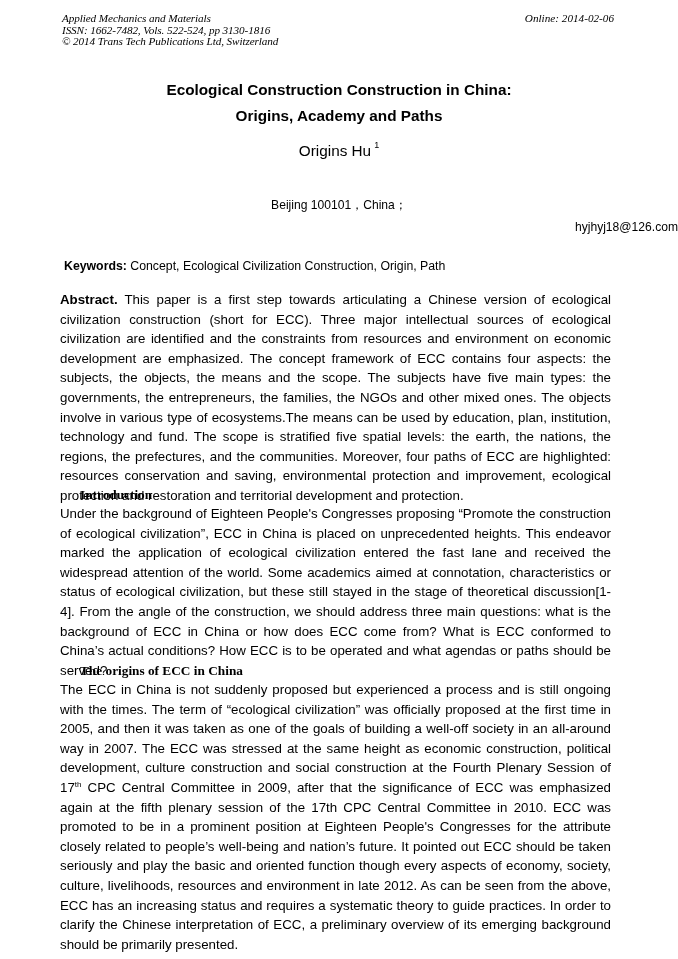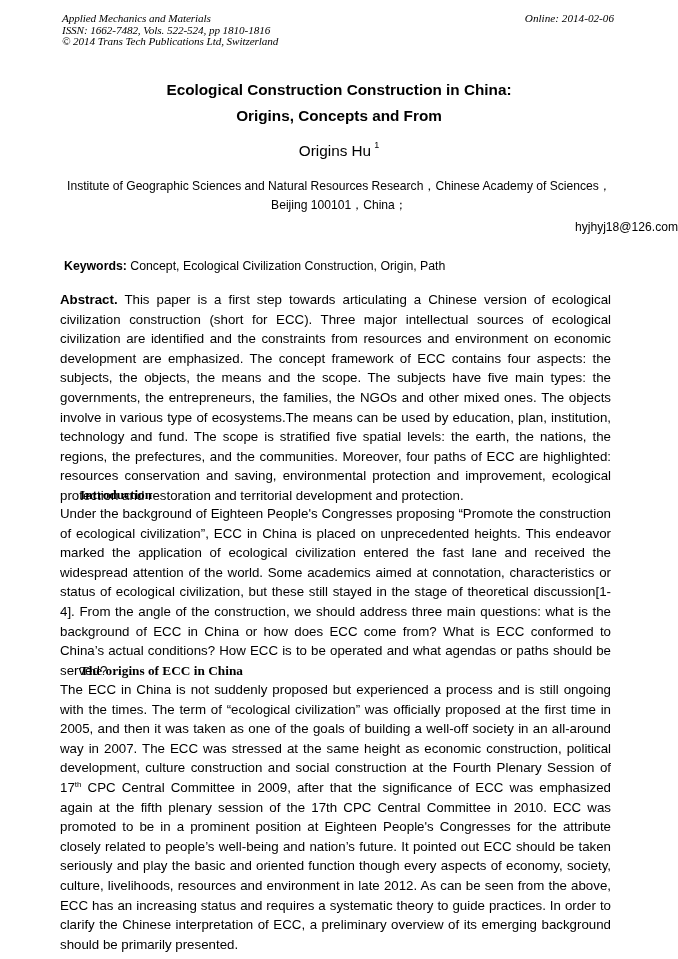--- a/index.html
+++ b/index.html
@@ -58,31 +58,30 @@
   .origins { top: 680px; }
   sup.th { font-size: 8px; vertical-align: super; line-height: 0; }
 </style>
 </head>
 <body>
 
 <div class="page">
 
   <div class="header-left">
     <div>Applied Mechanics and Materials</div>
-    <div>ISSN: 1662-7482, Vols. 522-524, pp 1810-1816</div>
+    <div>ISSN: 1662-7482, Vols. 522-524, pp 3130-1816</div>
     <div>© 2014 Trans Tech Publications Ltd, Switzerland</div>
   </div>
   <div class="header-right">Online: 2014-02-06</div>
 
   <div class="title l1">Ecological Construction Construction in China:</div>
-  <div class="title l2">Origins, Concepts and From</div>
+  <div class="title l2">Origins, Academy and Paths</div>
 
   <div class="author"><span>Origins Hu</span><sup>1</sup></div>
 
-  <div class="affil l1">Institute of Geographic Sciences and Natural Resources Research，Chinese Academy of Sciences，</div>
   <div class="affil l2">Beijing 100101，China；</div>
   <div class="email">hyjhyj18@126.com</div>
 
   <div class="keywords"><b>Keywords:</b><span> Concept, Ecological Civilization Construction, Origin, Path</span></div>
 
   <div class="para abstract"><b>Abstract.</b><span> This paper is a first step towards articulating a Chinese version of ecological civilization construction (short for ECC). Three major intellectual sources of ecological civilization are identified and the constraints from resources and environment on economic development are emphasized. The concept framework of ECC contains four aspects: the subjects, the objects, the means and the scope. The subjects have five main types: the governments, the entrepreneurs, the families, the NGOs and other mixed ones. The objects involve in various type of ecosystems.The means can be used by education, plan, institution, technology and fund. The scope is stratified five spatial levels: the earth, the nations, the regions, the prefectures, and the communities. Moreover, four paths of ECC are highlighted: resources conservation and saving, environmental protection and improvement, ecological protection and restoration and territorial development and protection.</span></div>
 
   <div class="heading h-intro">Introduction</div>
   <div class="para intro">Under the background of Eighteen People's Congresses proposing “Promote the construction of ecological civilization”, ECC in China is placed on unprecedented heights. This endeavor marked the application of ecological civilization entered the fast lane and received the widespread attention of the world. Some academics aimed at connotation, characteristics or status of ecological civilization, but these still stayed in the stage of theoretical discussion[1-4]. From the angle of the construction, we should address three main questions: what is the background of ECC in China or how does ECC come from? What is ECC conformed to China’s actual conditions? How ECC is to be operated and what agendas or paths should be served?</div>
 

